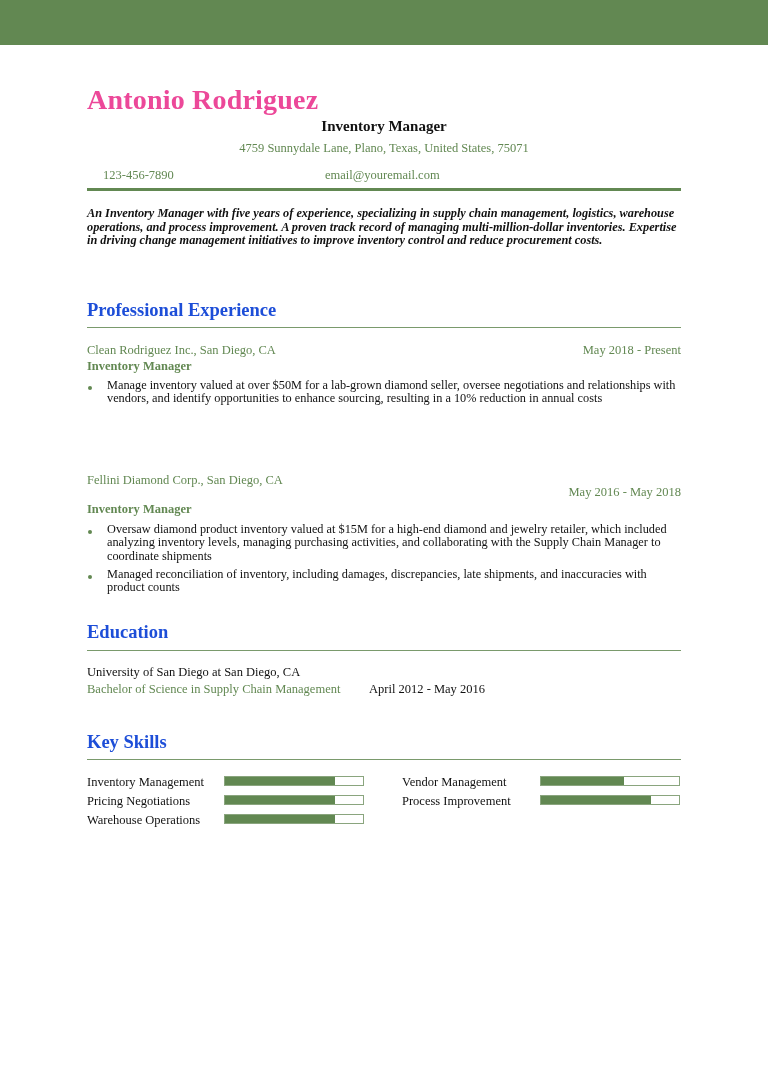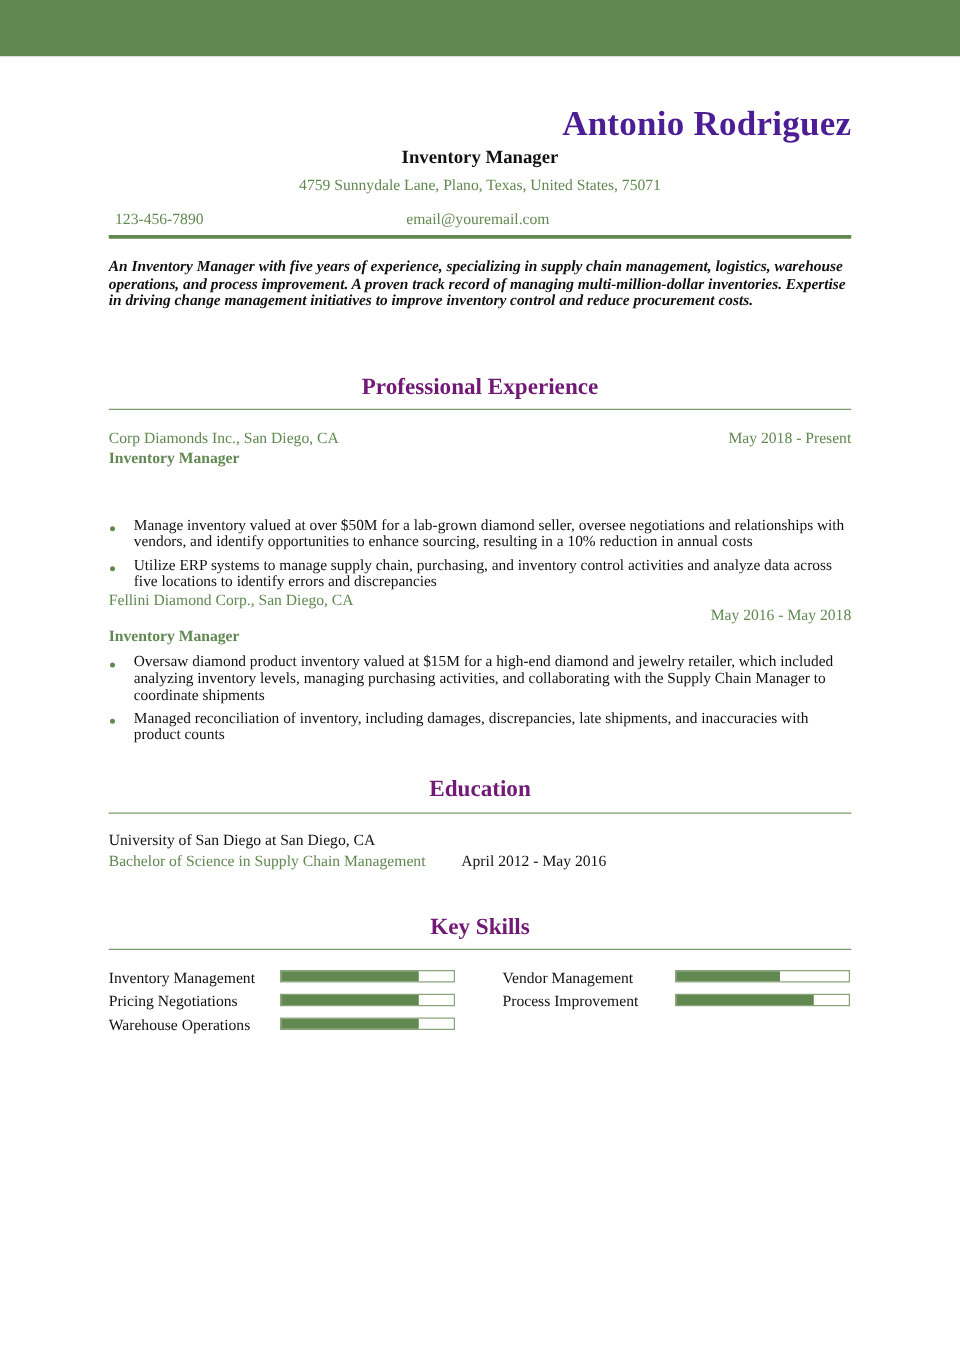--- a/index.html
+++ b/index.html
@@ -1,32 +1,32 @@
 <!DOCTYPE html>
 <html><head>
 <meta charset="utf-8">
 <style>
   html, body { margin: 0; padding: 0; background: #ffffff; }
   body { width: 768px; height: 1087px; position: relative; overflow: hidden;
          font-family: "Liberation Serif", "DejaVu Serif", serif; color: #111; }
   .topbar { position: absolute; left: 0; top: 0; width: 768px; height: 45px; background: #628852; }
   .page { position: absolute; left: 87px; top: 0; width: 594px; }
-  .name { position: absolute; top: 84px; left: 0; width: 594px; text-align: right;
-          font-size: 28px; font-weight: bold; color: #4c1d95; letter-spacing: 0.2px; }
+  .name { position: absolute; top: 84px; left: 0; width: 594px; text-align: left;
+          font-size: 28px; font-weight: bold; color: #ec4899; letter-spacing: 0.2px; }
   .jobtitle { position: absolute; top: 118px; left: 0; width: 594px; text-align: center;
               font-size: 15px; font-weight: bold; color: #111; }
   .address { position: absolute; top: 141px; left: 0; width: 594px; text-align: center;
              font-size: 12.5px; color: #628852; }
-  .phone { position: absolute; top: 168px; left: 5px; font-size: 12.5px; color: #628852; }
+  .phone { position: absolute; top: 168px; left: 16px; font-size: 12.5px; color: #628852; }
   .email { position: absolute; top: 168px; left: 238px; font-size: 12.5px; color: #628852; }
   .thickrule { position: absolute; top: 188px; left: 0; width: 594px; height: 3px; background: #628852; }
   .summary { position: absolute; top: 207px; left: 0; width: 594px; font-size: 12.3px;
              font-weight: bold; line-height: 13.5px; color: #111; font-style: italic; }
-  .section-title { position: absolute; left: 0; width: 594px; text-align: center;
-                   font-size: 18.5px; font-weight: bold; color: #701a75; }
+  .section-title { position: absolute; left: 0; width: 594px; 
+                   font-size: 18.5px; font-weight: bold; color: #1d4ed8; }
   .section-rule { position: absolute; left: 0; width: 594px; height: 1px; background: #7a9a6c; }
   .job-company { position: absolute; left: 0; font-size: 12.5px; color: #628852; }
   .job-dates { position: absolute; right: 0; font-size: 12.5px; color: #628852; text-align: right; }
   .job-role { position: absolute; left: 0; font-size: 12.5px; font-weight: bold; color: #628852; }
   ul.bullets { position: absolute; left: 0; width: 594px; margin: 0; padding: 0; list-style: none; }
   ul.bullets li { position: relative; padding-left: 20px; font-size: 12.3px; line-height: 13.3px;
                   color: #111; margin-bottom: 5px; }
   ul.bullets li .dot { position: absolute; left: 1px; top: 7px; width: 4px; height: 4px;
                        border-radius: 50%; background: #628852; }
   .edu-school { position: absolute; left: 0; top: 665px; font-size: 12.5px; color: #111; }
@@ -47,26 +47,25 @@
   <div class="address">4759 Sunnydale Lane, Plano, Texas, United States, 75071</div>
   <div class="phone">123-456-7890</div>
   <div class="email">email@youremail.com</div>
   <div class="thickrule"></div>
 
   <div class="summary">An Inventory Manager with five years of experience, specializing in  supply chain management, logistics, warehouse operations, and process  improvement. A proven track record of managing multi-million-dollar  inventories. Expertise in driving change management initiatives to  improve inventory control and reduce procurement costs.</div>
 
   <div class="section-title" style="top:300px;">Professional Experience</div>
   <div class="section-rule" style="top:327px;"></div>
 
-  <div class="job-company" style="top:343px;">Corp Diamonds Inc., San Diego, CA</div>
+  <div class="job-company" style="top:343px;">Clean Rodriguez Inc., San Diego, CA</div>
   <div class="job-dates" style="top:343px;">May 2018 - Present</div>
   <div class="job-role" style="top:359px;">Inventory Manager</div>
-  <ul class="bullets" style="top:379px;margin-top:35px;">
+  <ul class="bullets" style="top:379px;">
     <li><span class="dot"></span><span>Manage inventory valued at over $50M for a lab-grown diamond seller,  oversee negotiations and relationships with vendors, and identify  opportunities to enhance sourcing, resulting in a 10% reduction in  annual costs</span></li>
-    <li><span class="dot"></span><span>Utilize ERP systems to manage supply chain, purchasing, and  inventory control activities and analyze data across five locations to  identify errors and discrepancies</span></li>
   </ul>
 
   <div class="job-company" style="top:473px;">Fellini Diamond Corp., San Diego, CA</div>
   <div class="job-dates" style="top:485px;">May 2016 - May 2018</div>
   <div class="job-role" style="top:502px;">Inventory Manager</div>
   <ul class="bullets" style="top:523px;">
     <li><span class="dot"></span><span>Oversaw diamond product inventory valued at $15M for a high-end  diamond and jewelry retailer, which included analyzing inventory levels,  managing purchasing activities, and collaborating with the Supply Chain  Manager to coordinate shipments</span></li>
     <li><span class="dot"></span><span>Managed reconciliation of inventory, including damages, discrepancies, late shipments, and inaccuracies with product counts</span></li>
   </ul>
 

